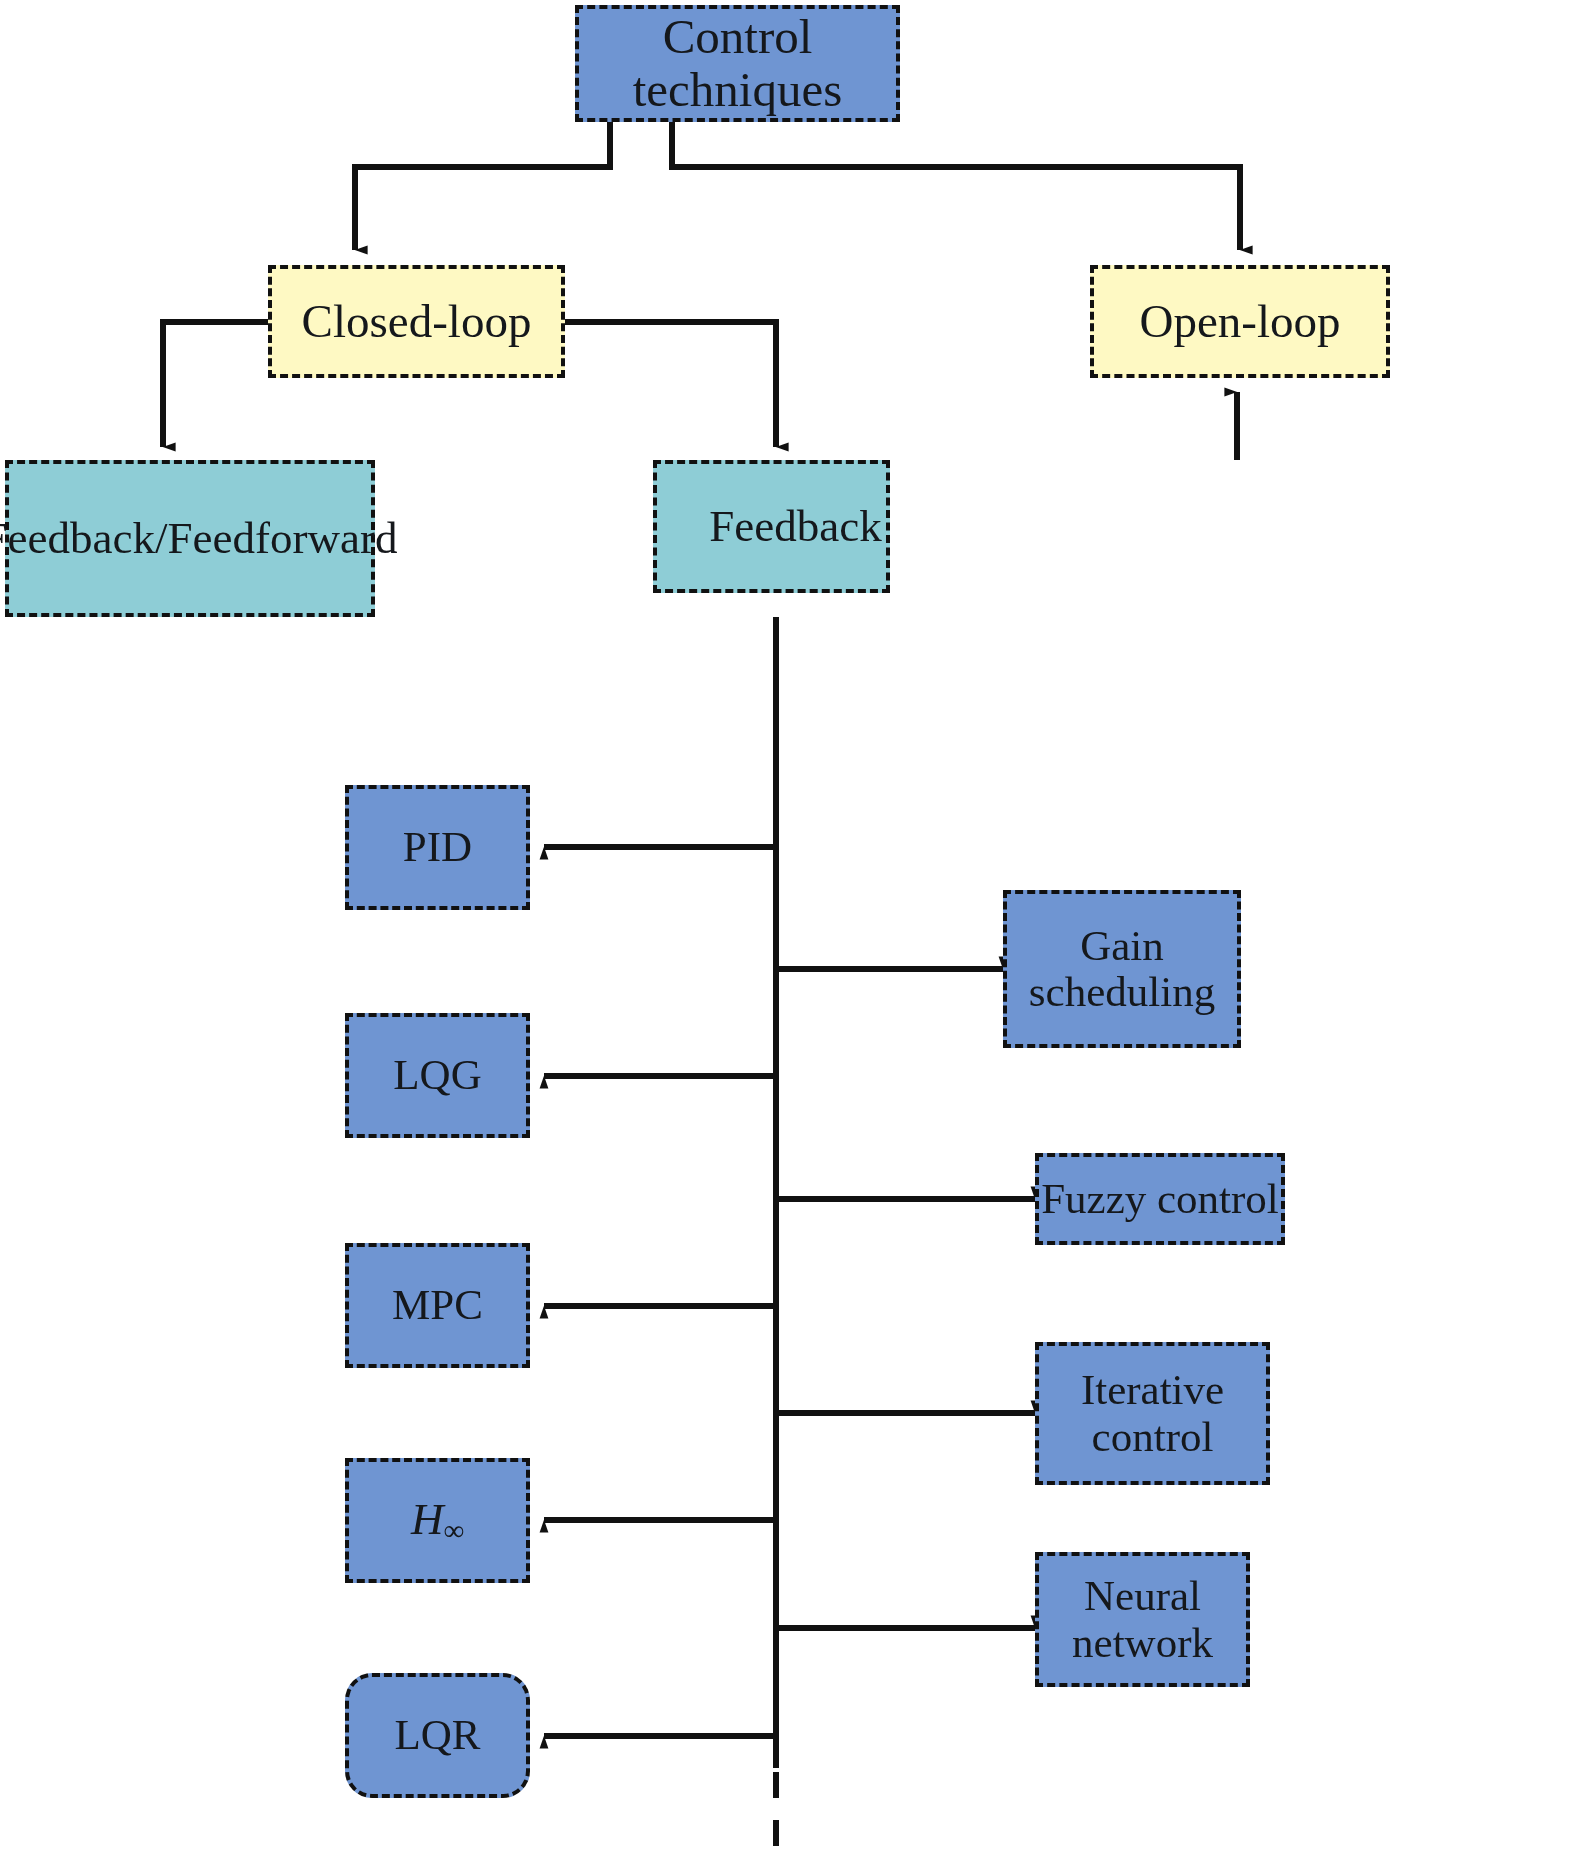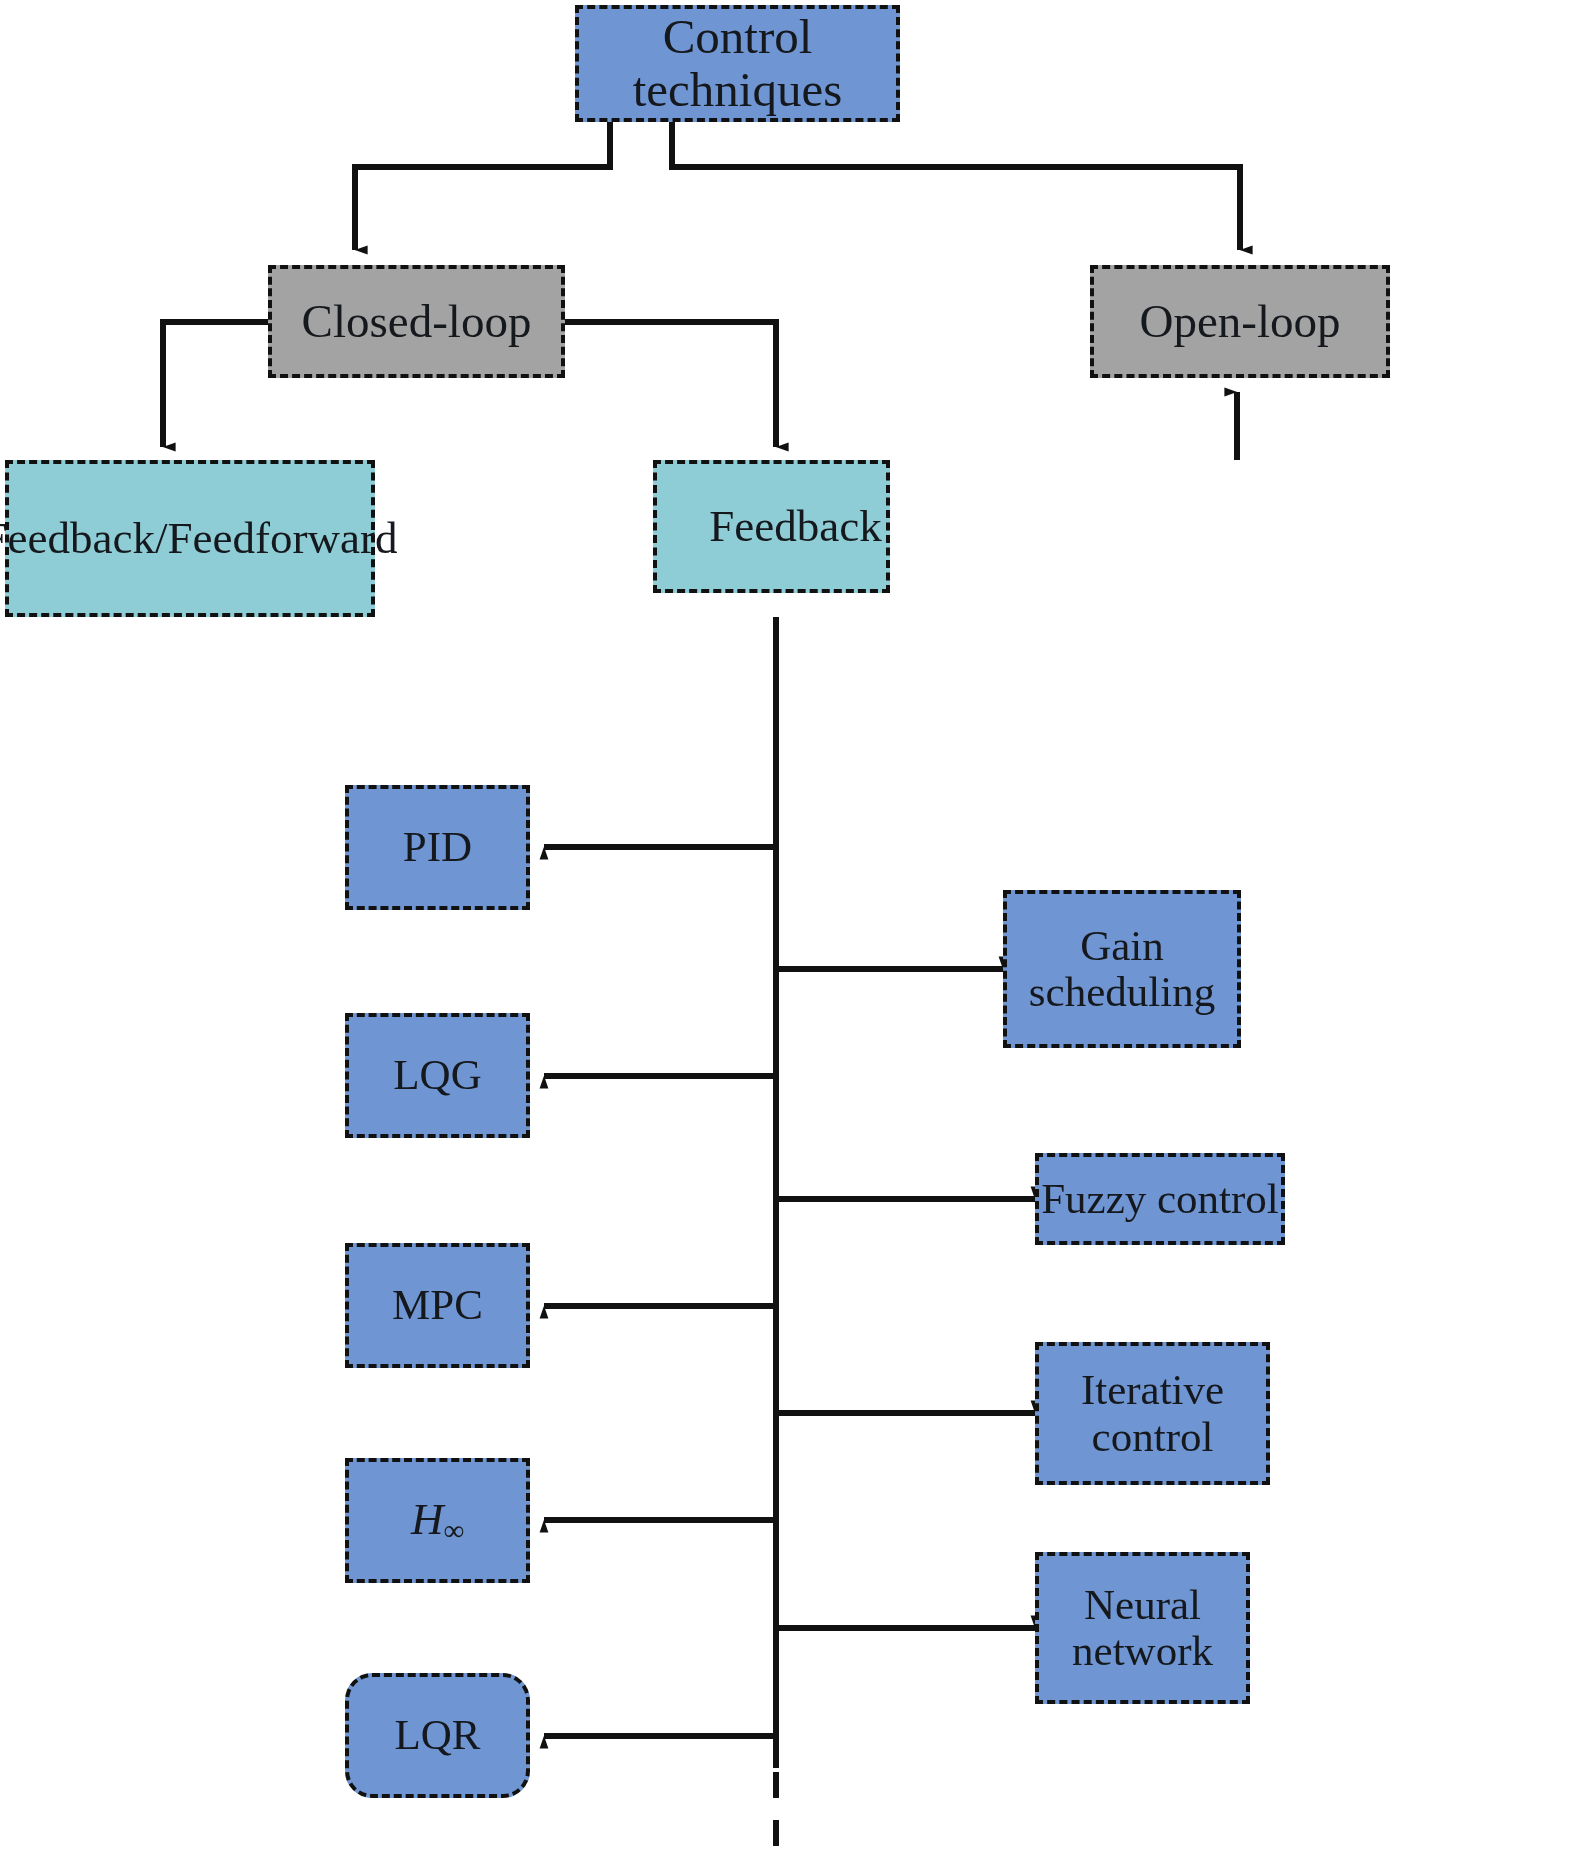--- a/index.html
+++ b/index.html
@@ -3,21 +3,21 @@
 <meta charset="utf-8">
 <style>
   html,body{margin:0;padding:0;background:#ffffff;}
   body{width:1575px;height:1864px;position:relative;overflow:hidden;
        font-family:"Liberation Serif","DejaVu Serif",serif;color:#111111;}
   #canvas{position:absolute;left:0;top:0;width:1575px;height:1864px;}
   .node{position:absolute;box-sizing:border-box;border:4px dashed #111111;
         display:flex;align-items:center;justify-content:center;text-align:center;
         line-height:1.08;color:#15181c;}
   .blue{background:#6f95d2;}
-  .green{background:#a3a3a3;}
+  .green{background:#fef9c3;}
   .cyan{background:#8ecdd6;}
   .t-root{font-size:49px;}
   .t-lvl2{font-size:47px;}
   .t-lvl3{font-size:45px;}
   .t-leaf{font-size:43px;}
   svg.wires{position:absolute;left:0;top:0;width:1575px;height:1864px;pointer-events:none;}
   .hinf-h{font-style:italic;font-size:45px;}
   .hinf-s{font-size:29px;vertical-align:-0.22em;}
 </style>
 </head>
@@ -127,18 +127,18 @@
       </div>
       <div class="node blue t-leaf" style="left: 1003px; top: 890px; width: 238px; height: 158px;">
         <span>Gain scheduling</span>
       </div>
       <div class="node blue t-leaf" style="left: 1035px; top: 1153px; width: 250px; height: 92px;">
         <span>Fuzzy control</span>
       </div>
       <div class="node blue t-leaf" style="left: 1035px; top: 1342px; width: 235px; height: 143px;">
         <span>Iterative control</span>
       </div>
-      <div class="node blue t-leaf" style="left: 1035px; top: 1552px; width: 215px; height: 152px;">
+      <div class="node blue t-leaf" style="left: 1035px; top: 1552px; width: 215px; height: 135px;">
         <span>Neural network</span>
       </div>
     </div>
 
 </div>
 
 </body></html>

